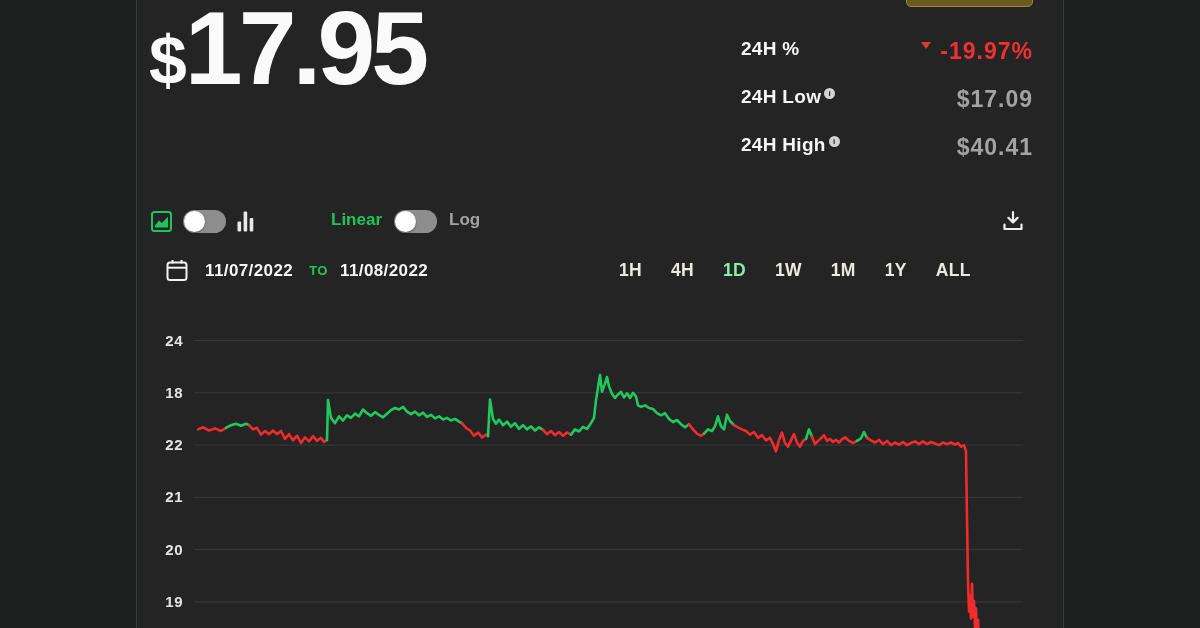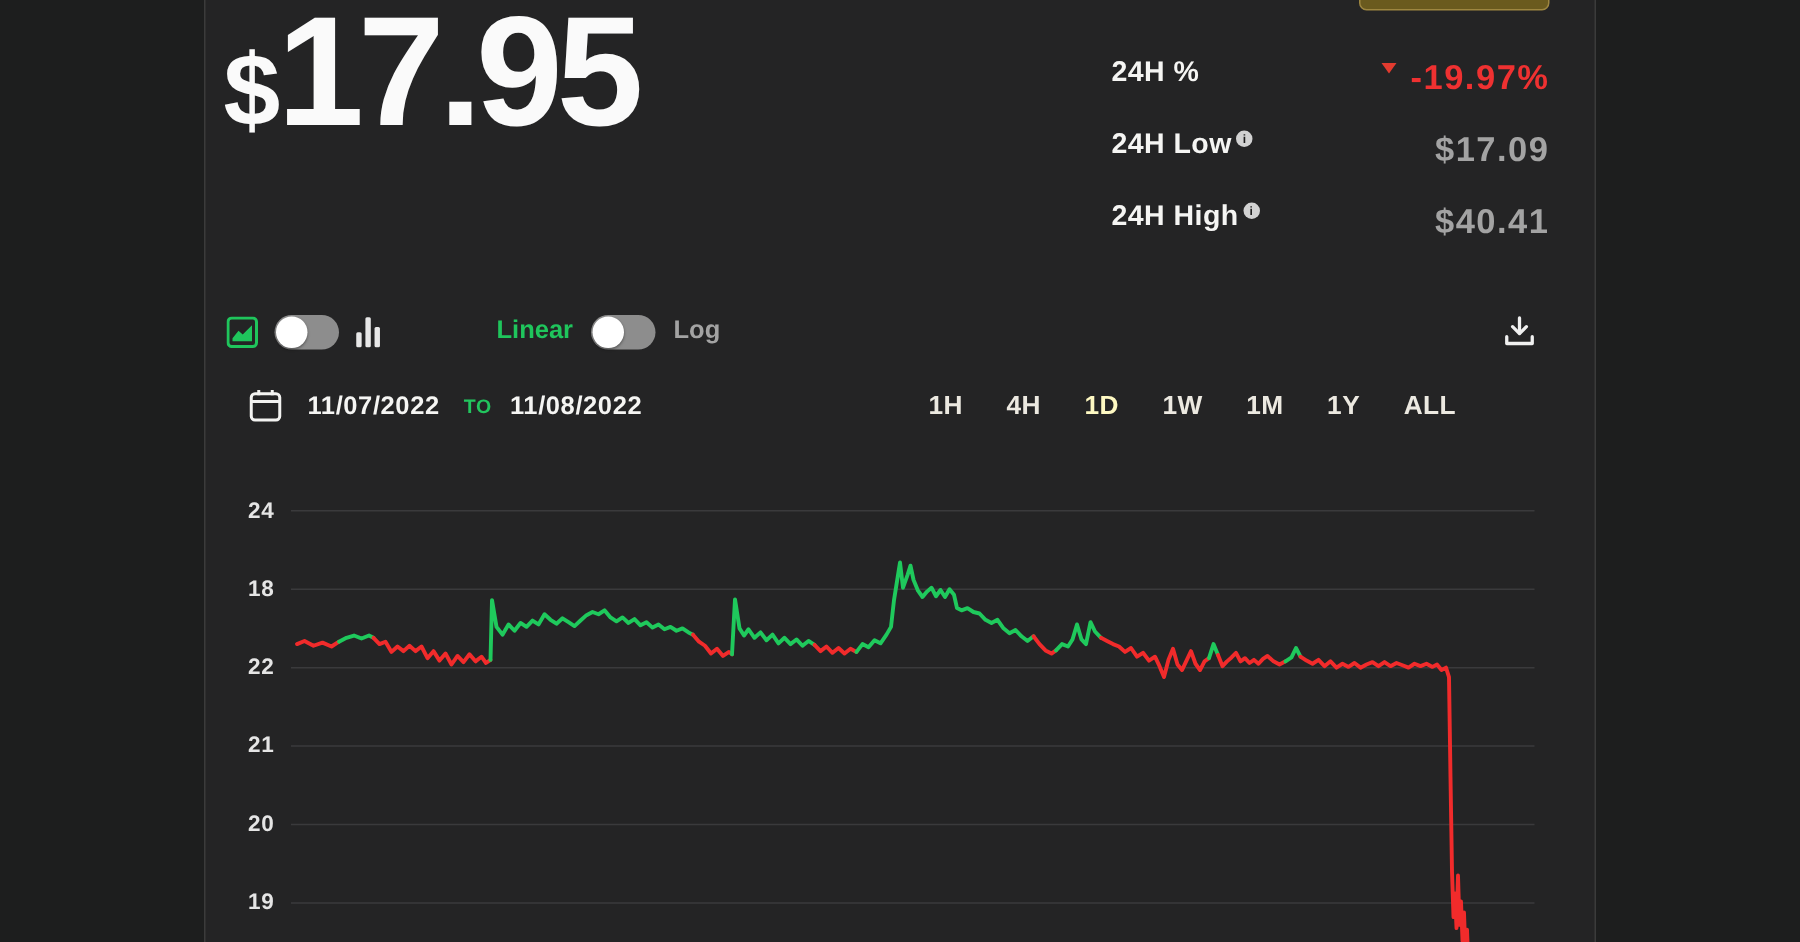--- a/index.html
+++ b/index.html
@@ -61,21 +61,21 @@
   .toggle{
     position:relative;width:43px;height:23px;border-radius:12px;
     background:#8d8d8d;flex:0 0 auto;cursor:pointer;
   }
   .toggle .knob{
     position:absolute;left:1px;top:1px;width:21px;height:21px;border-radius:50%;
     background:#ffffff;box-shadow:0 1px 2px rgba(0,0,0,.4);
   }
   .ranges{position:absolute;left:482px;top:212px;display:flex;gap:29px;margin-top:48px;}
   .range{font-size:17.5px;font-weight:700;color:#ece9e1;cursor:pointer;letter-spacing:.3px;}
-  .range.active{color:#fef9c3;}
+  .range.active{color:#86efac;}
   .download{position:absolute;left:864px;top:209px;width:24px;height:24px;cursor:pointer;}
   
   .daterow{position:absolute;left:29px;top:259px;display:flex;align-items:center;}
   .daterow .cal{margin-right:17px;cursor:pointer;}
   .dateval{font-size:17px;font-weight:700;color:#f5f5f3;letter-spacing:.4px;cursor:pointer;}
   .date-sep{font-size:13px;font-weight:700;color:#22c55e;margin:0 12px 0 16px;letter-spacing:.5px;}
   
   #chart-svg{position:absolute;left:0;top:0;width:928px;height:628px;overflow:hidden;}
   .ylabels{position:absolute;left:0;top:0;width:928px;height:628px;pointer-events:none;}
   .ytick{

